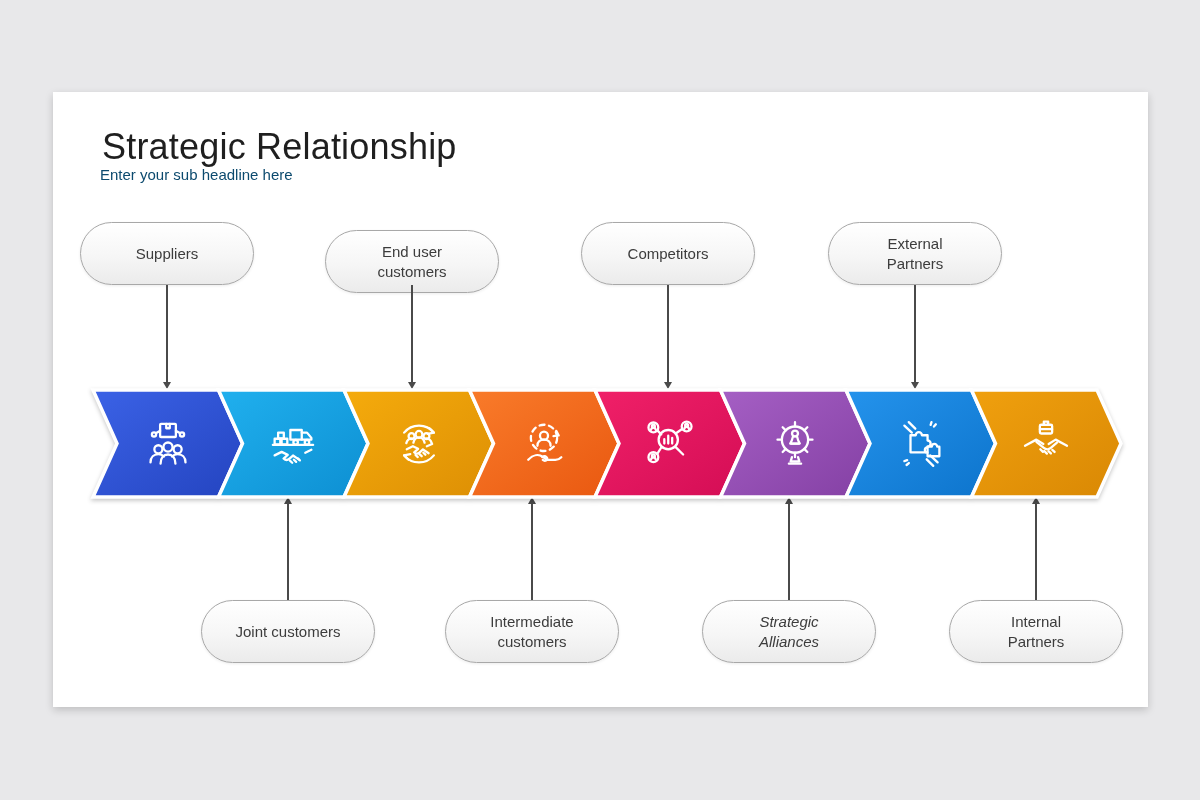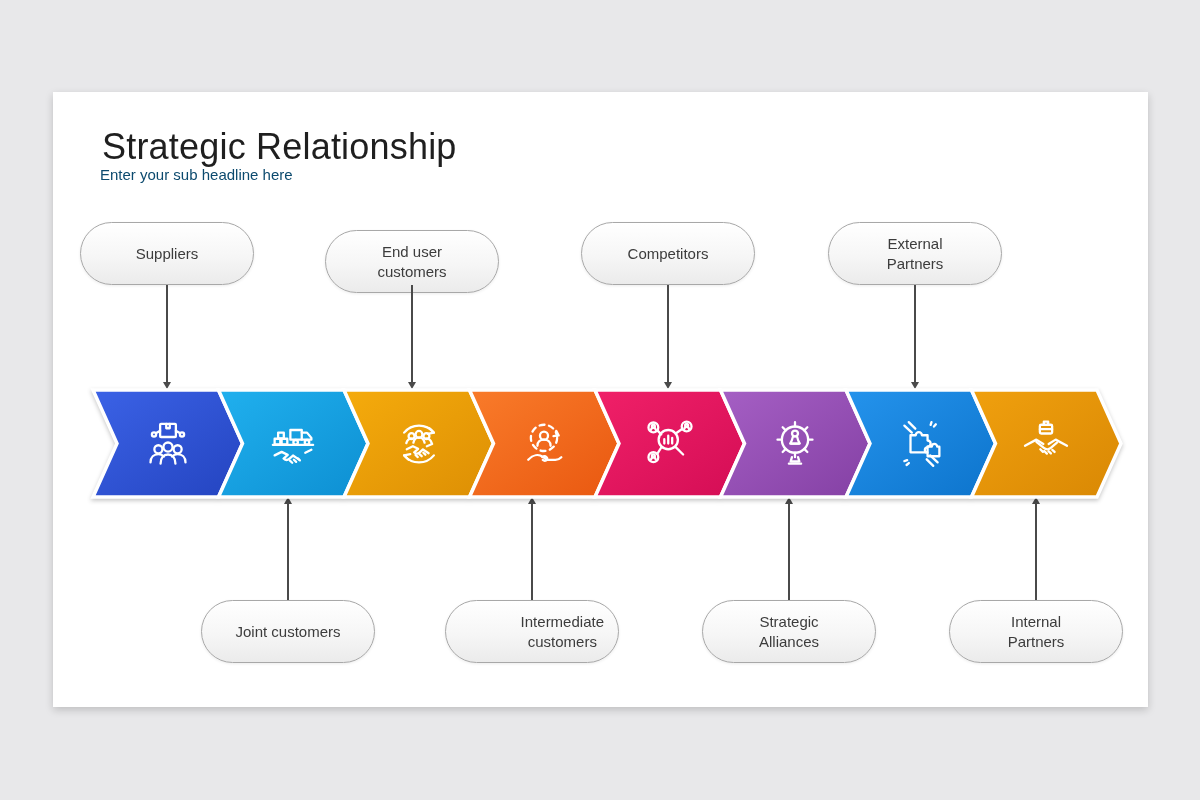--- a/index.html
+++ b/index.html
@@ -82,25 +82,25 @@
       <span>Competitors</span>
     </div>
     <div class="pill" style="left:775px;top:130px;">
       <span>External
 Partners</span>
     </div>
 
     <div class="pill" style="left:148px;top:508px;">
       <span>Joint customers</span>
     </div>
-    <div class="pill" style="left:392px;top:508px;justify-content:flex-end;">
+    <div class="pill" style="left:392px;top:508px;">
       <span>Intermediate
 customers</span>
     </div>
-    <div class="pill" style="left:649px;top:508px;">
+    <div class="pill" style="left:649px;top:508px;font-style:italic;">
       <span>Strategic
 Alliances</span>
     </div>
     <div class="pill" style="left:896px;top:508px;">
       <span>Internal
 Partners</span>
     </div>
 
     <div class="connector" style="left:113px;top:193px;height:97px;">
         <i class="arrowhead-down"></i>

